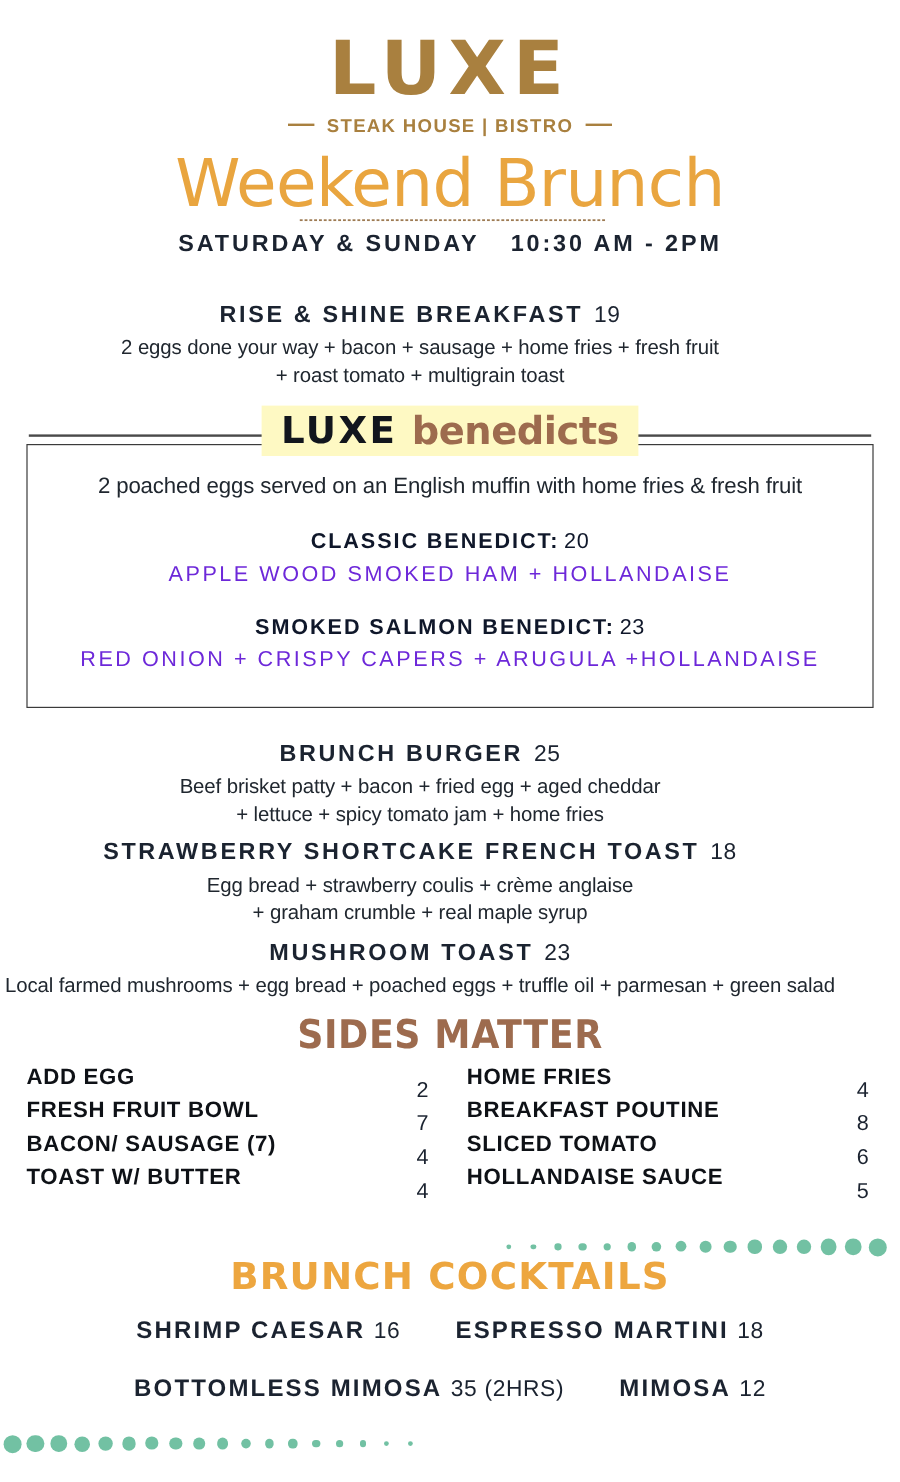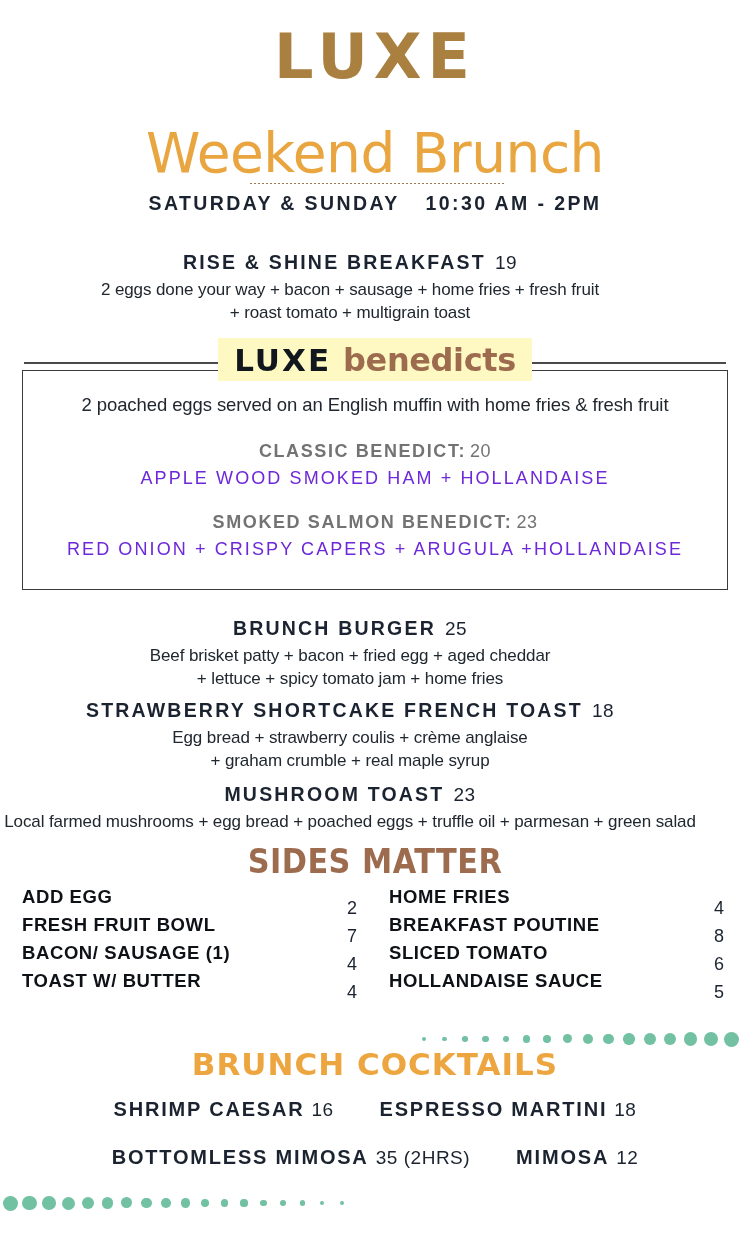--- a/index.html
+++ b/index.html
@@ -186,21 +186,21 @@
     font-size: 18.5px;
     letter-spacing: -0.1px;
     color: #20272f;
     white-space: nowrap;
   }
   .ben-item { position: absolute; left: 0; width: 750px; text-align: center; }
   .ben-item-name {
     font-weight: bold;
     font-size: 18px;
     letter-spacing: 1.6px;
-    color: #737373;
+    color: #0f172a;
     white-space: nowrap;
   }
   .ben-item-name .price {
     font-weight: 400;
     letter-spacing: 0.5px;
     font-size: 18px;
     margin-left: 4px;
   }
   .ben-item-desc {
     margin-top: 6px;
@@ -317,20 +317,23 @@
   }
   .ck-gap { display: inline-block; width: 46px; }
 </style>
 </head>
 <body>
 
 <div class="page">
 
   <div class="logo-block">
     <div class="logo-word">LUXE<span class="bulbs"></span></div>
+    <div class="logo-sub">
+      <span class="dash"></span><span>STEAK HOUSE | BISTRO</span><span class="dash"></span>
+    </div>
   </div>
 
   <div class="main-title">Weekend Brunch</div>
   <div class="dot-rule"></div>
   <div class="hours">
     <span>SATURDAY &amp; SUNDAY</span><span class="gap"></span><span>10:30 AM - 2PM</span>
   </div>
 
   <div class="dish" style="top:251px;">
     <div class="dish-name">
@@ -391,21 +394,21 @@
     <div class="sides-col left">
       <div class="side-row">
         <span class="side-label">ADD EGG</span>
         <span class="side-price">2</span>
       </div>
       <div class="side-row">
         <span class="side-label">FRESH FRUIT BOWL</span>
         <span class="side-price">7</span>
       </div>
       <div class="side-row">
-        <span class="side-label">BACON/ SAUSAGE (1)</span>
+        <span class="side-label">BACON/ SAUSAGE (7)</span>
         <span class="side-price">4</span>
       </div>
       <div class="side-row">
         <span class="side-label">TOAST W/ BUTTER</span>
         <span class="side-price">4</span>
       </div>
     </div>
     <div class="sides-col right">
       <div class="side-row">
         <span class="side-label">HOME FRIES</span>

